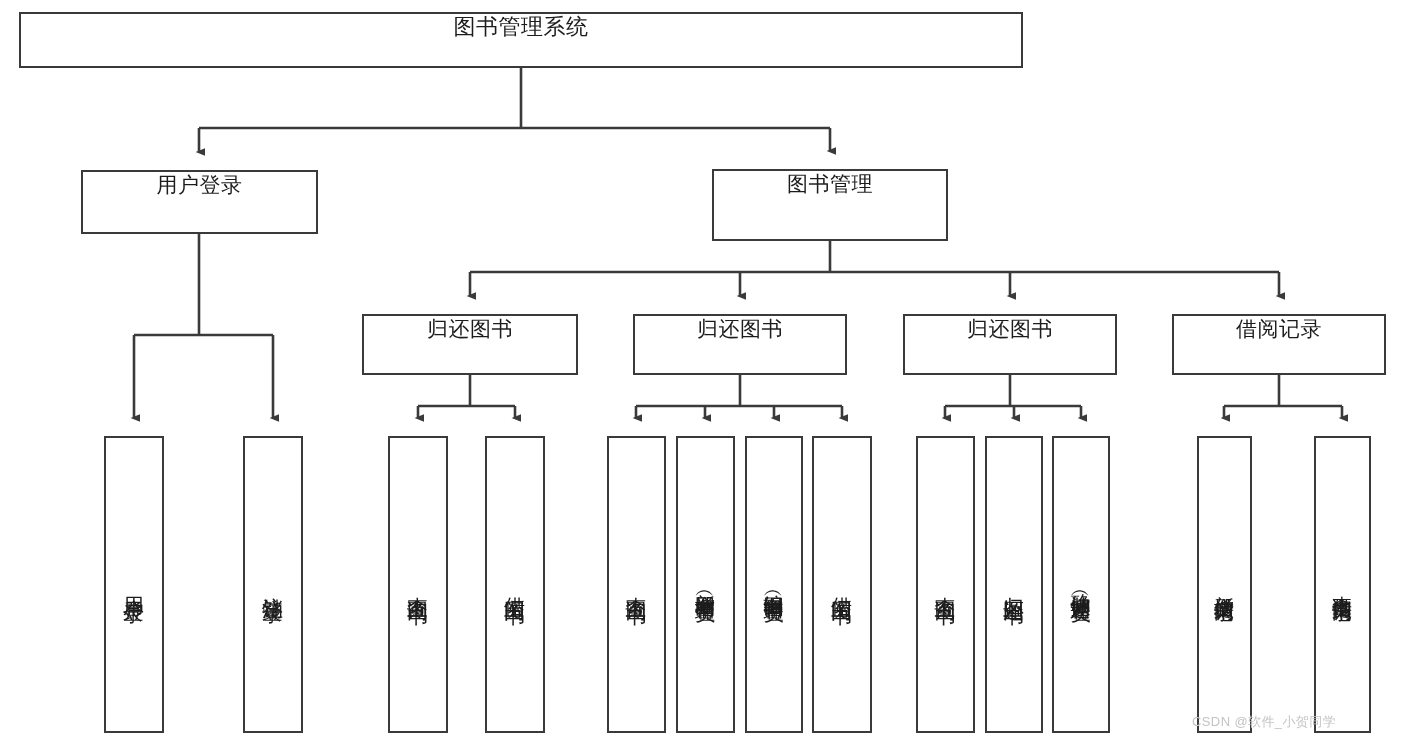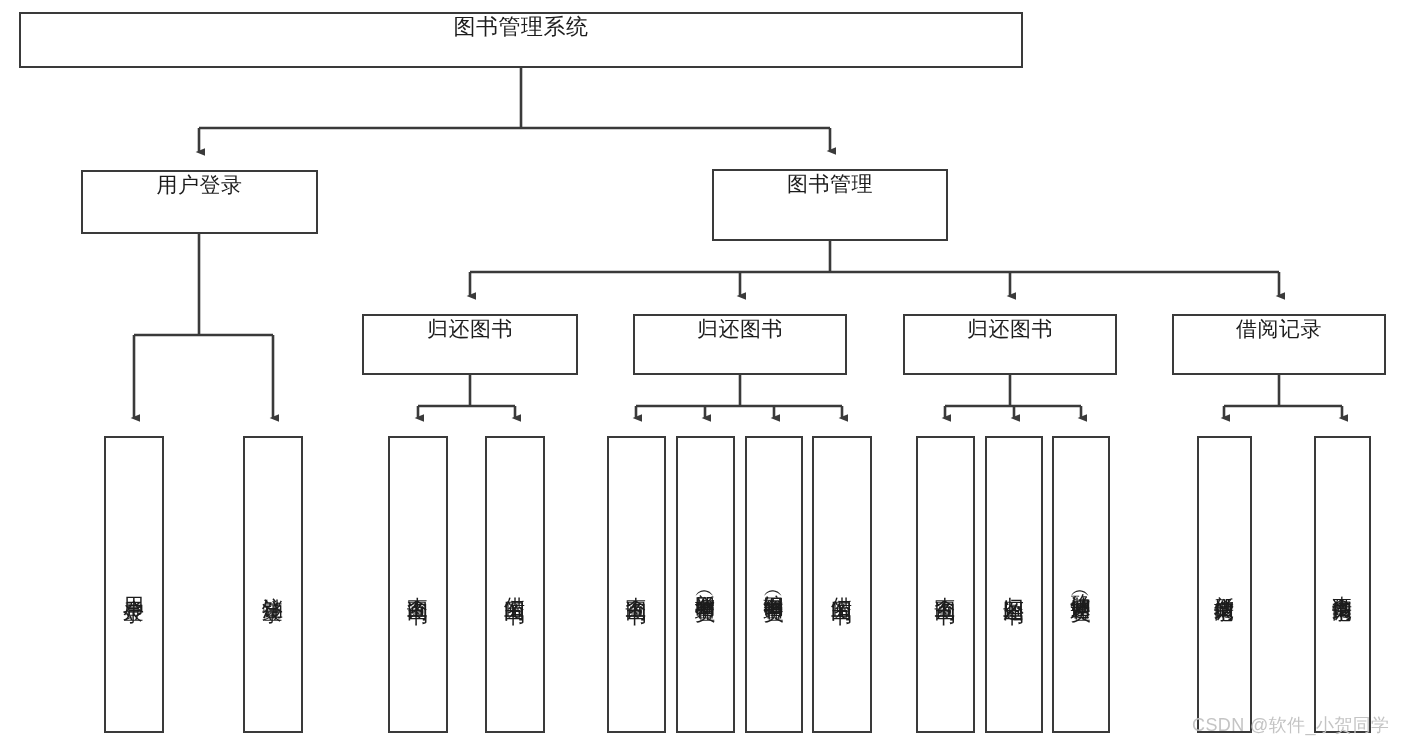--- a/index.html
+++ b/index.html
@@ -60,21 +60,21 @@
     white-space: nowrap;
   }
   .node.vertical.tall .node-label {
     letter-spacing: 1.5px;
     font-size: 20px;
   }
   .watermark {
     position: absolute;
     left: 1192px;
     top: 713px;
-    font-size: 18px;
+    font-size: 13px;
     color: #c4c4c4;
     white-space: nowrap;
     letter-spacing: 0.4px;
   }
 </style>
 </head>
 <body>
 
 <div id="canvas">
 

